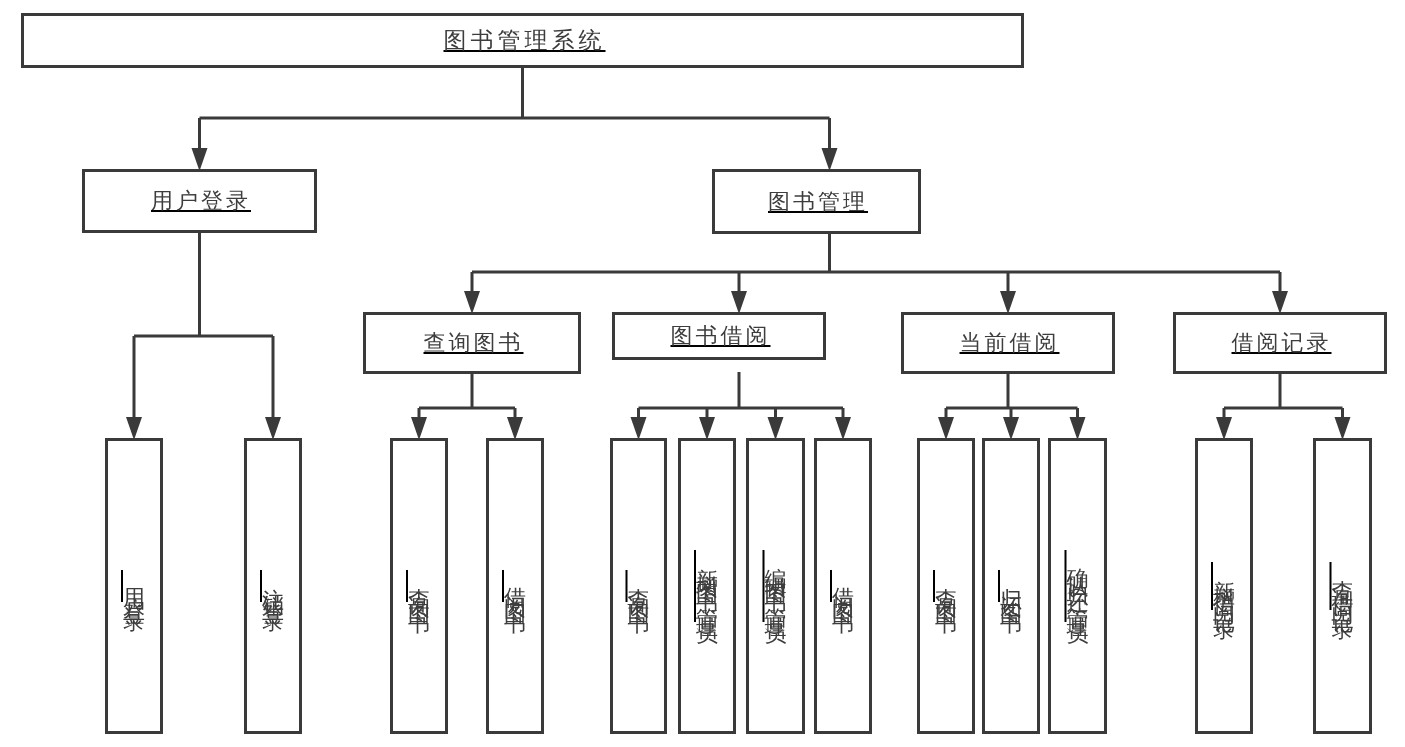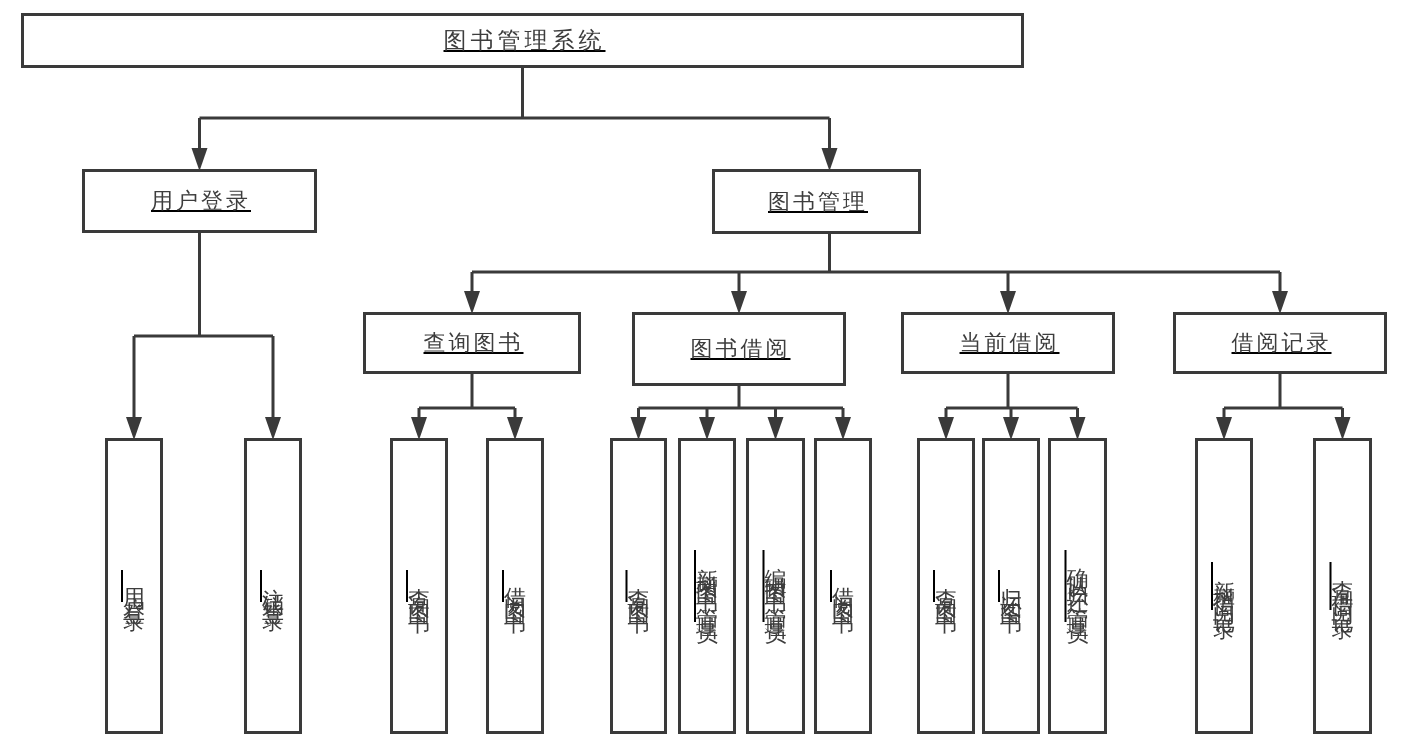--- a/index.html
+++ b/index.html
@@ -93,21 +93,21 @@
       </div>
       <div class="box h" style="left: 82px; top: 169px; width: 235px; height: 64px;">
         <span class="label">用户登录</span>
       </div>
       <div class="box h" style="left: 712px; top: 169px; width: 209px; height: 65px;">
         <span class="label">图书管理</span>
       </div>
       <div class="box h" style="left: 363px; top: 312px; width: 218px; height: 62px;">
         <span class="label">查询图书</span>
       </div>
-      <div class="box h" style="left: 632px; top: 312px; width: 214px; height: 74px;">
+      <div class="box h" style="left: 612px; top: 312px; width: 214px; height: 48px;">
         <span class="label">图书借阅</span>
       </div>
       <div class="box h" style="left: 901px; top: 312px; width: 214px; height: 62px;">
         <span class="label">当前借阅</span>
       </div>
       <div class="box h" style="left: 1173px; top: 312px; width: 214px; height: 62px;">
         <span class="label">借阅记录</span>
       </div>
       <div class="box v" style="left: 105px; top: 438px; width: 58px; height: 296px;">
         <span class="label">用户登录</span>

